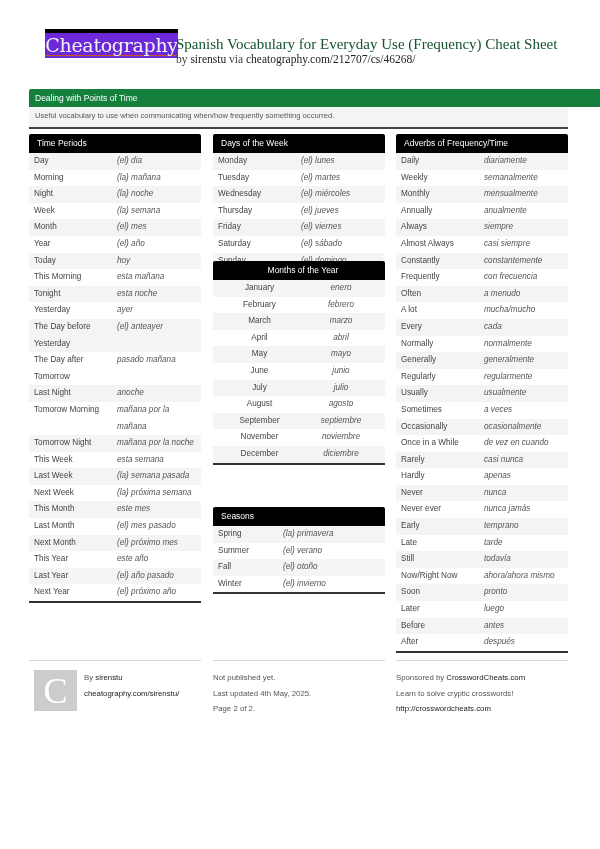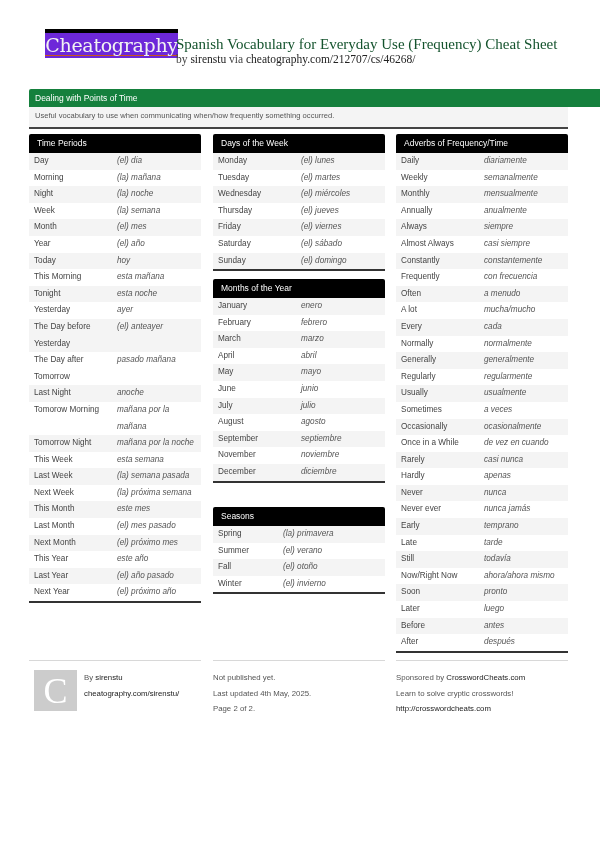--- a/index.html
+++ b/index.html
@@ -170,21 +170,21 @@
         <div class="en">Saturday</div>
         <div class="es">(el) sábado</div>
       </div>
       <div class="row">
         <div class="en">Sunday</div>
         <div class="es">(el) domingo</div>
       </div>
     </div>
 </div>
 
-<div class="box" style="left:213px; top:279px;">
+<div class="box" style="left:213px; top:261px;text-align:center;">
   <div class="hd">Months of the Year</div>
   <div class="rows">
       <div class="row">
         <div class="en">January</div>
         <div class="es">enero</div>
       </div>
       <div class="row">
         <div class="en">February</div>
         <div class="es">febrero</div>
       </div>

